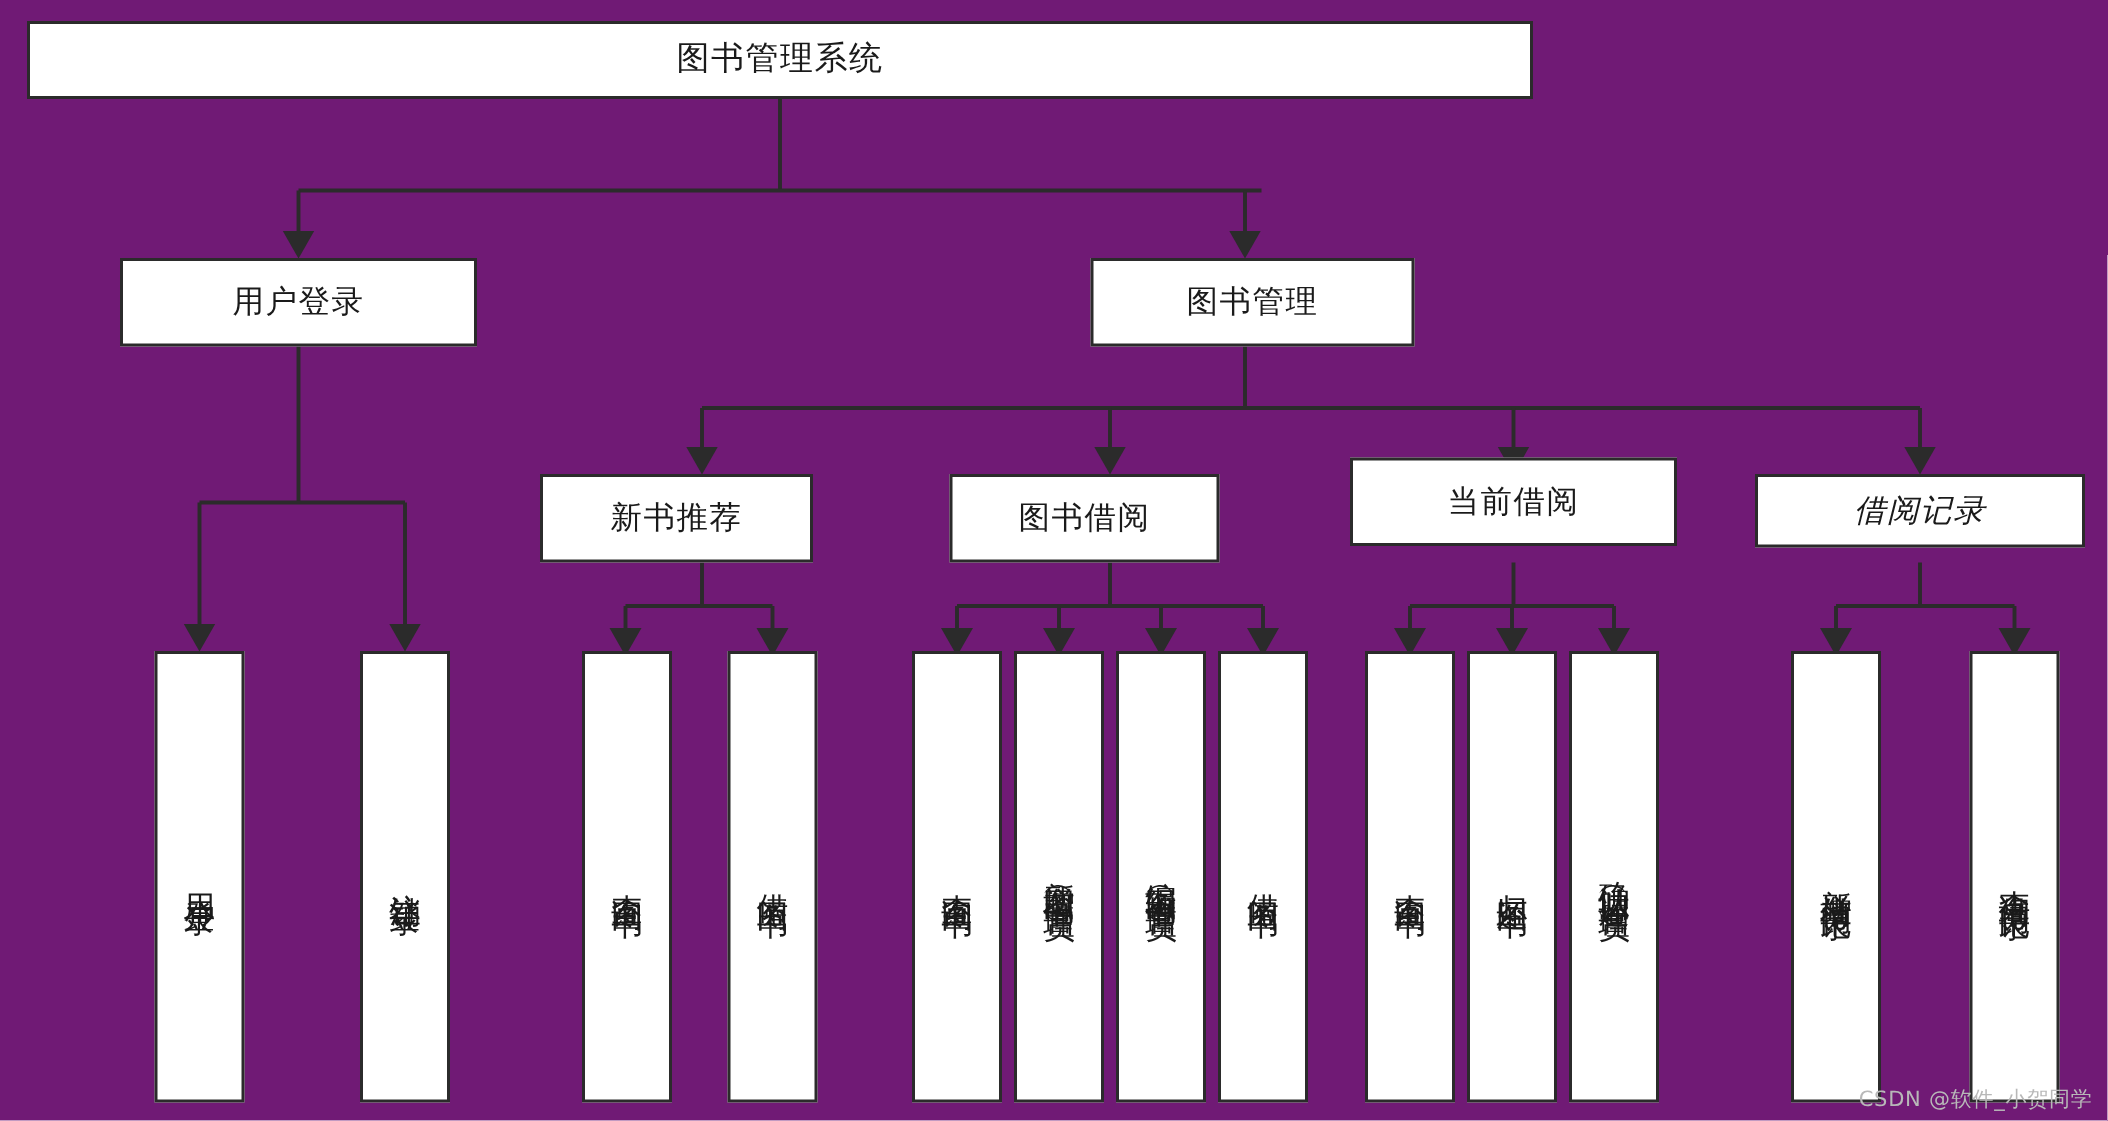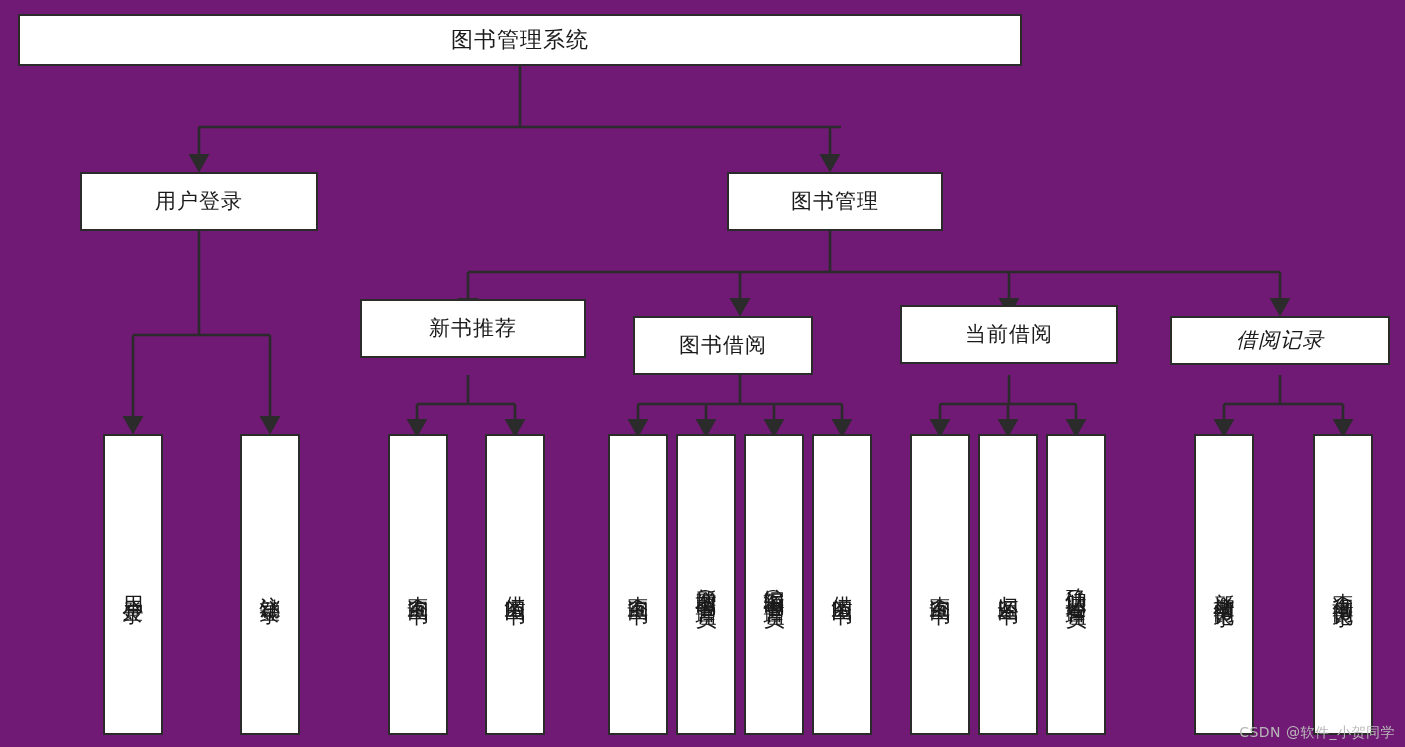--- a/index.html
+++ b/index.html
@@ -140,21 +140,21 @@
     <span class="label">图书管理系统</span>
   </div>
 
   <div class="node horiz" style="left:80px; top:172px; width:238px; height:59px;">
     <span class="label">用户登录</span>
   </div>
   <div class="node horiz" style="left:712px; top:172px; width:216px; height:59px;margin-left:15px;">
     <span class="label">图书管理</span>
   </div>
 
-  <div class="node horiz" style="left:360px; top:299px; width:226px; height:59px;">
+  <div class="node horiz" style="left:360px; top:316px; width:182px; height:59px;">
     <span class="label">新书推荐</span>
   </div>
   <div class="node horiz" style="left:633px; top:316px; width:180px; height:59px;">
     <span class="label">图书借阅</span>
   </div>
   <div class="node horiz" style="left:900px; top:305px; width:218px; height:59px;">
     <span class="label">当前借阅</span>
   </div>
   <div class="node horiz" style="left:1170px; top:316px; width:220px; height:49px;font-style:italic;">
     <span class="label">借阅记录</span>

